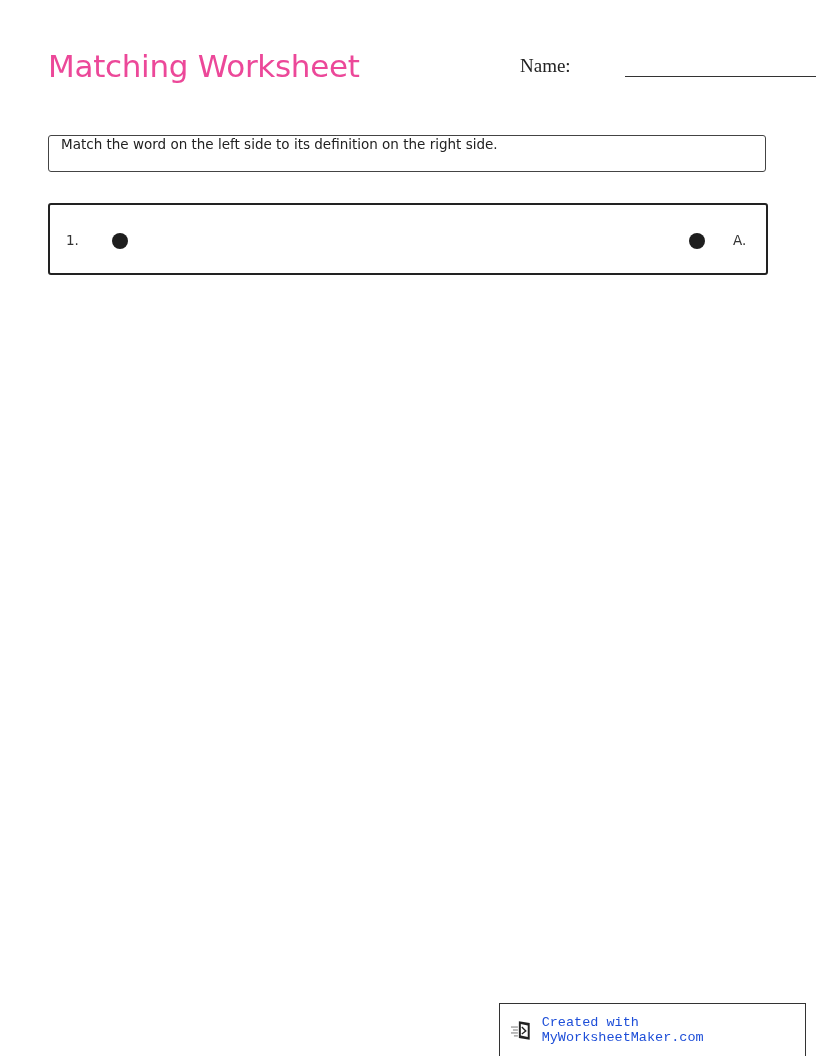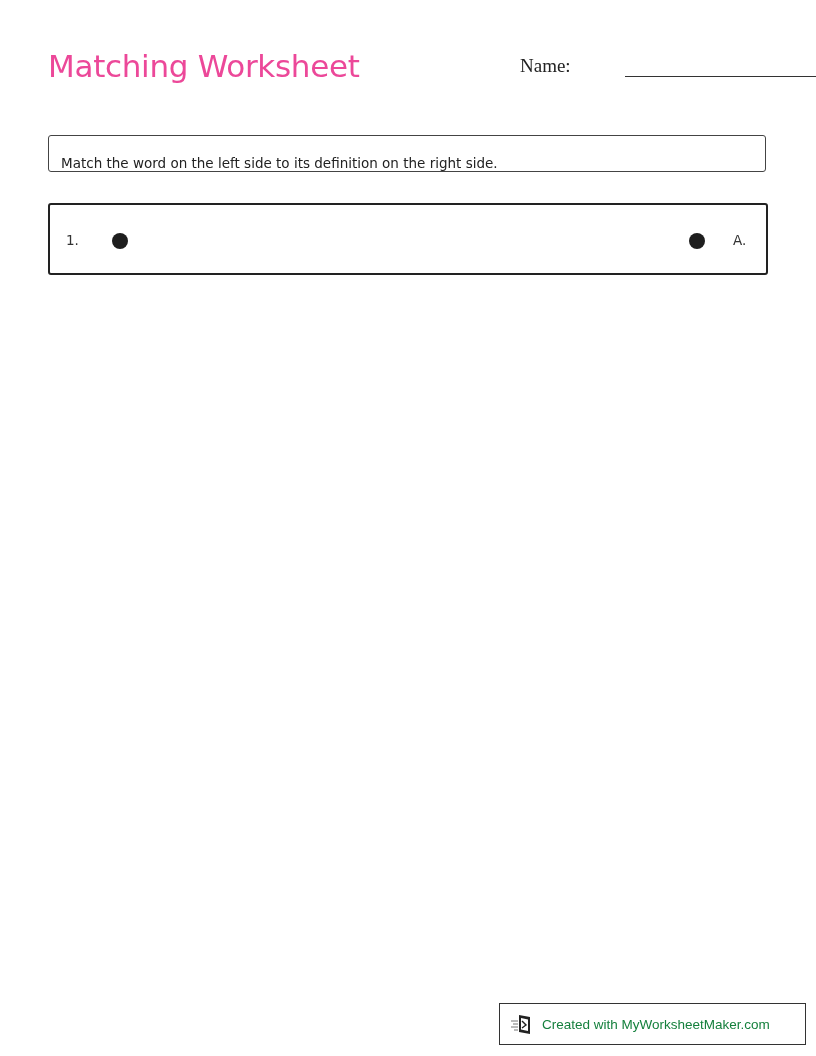--- a/index.html
+++ b/index.html
@@ -9,36 +9,36 @@
     font-family: "DejaVu Sans", sans-serif; font-size: 31px; font-weight: normal;
     color: #ec4899; letter-spacing: -0.3px; margin: 0;
   }
   .name-wrap { position: absolute; left: 520px; top: 52px; display: flex; align-items: flex-end; gap: 48px; }
   .name-label { font-family: "Liberation Serif", serif; font-size: 19px; color: #222; }
   .name-line { width: 192px; border-bottom: 1.5px solid #333; margin-left: 6px; height: 24px; }
   .instructions {
     position: absolute; left: 48px; top: 135px; width: 718px; height: 37px;
     border: 1.5px solid #444; border-radius: 3px; box-sizing: border-box;
     font-family: "DejaVu Sans", sans-serif; font-size: 13.5px; color: #222;
-    padding-left: 12px; display: flex; align-items: flex-end;
+    padding-left: 12px; display: flex; align-items: flex-start;
   }
   .question-box {
     position: absolute; left: 48px; top: 203px; width: 720px; height: 72px;
     border: 2.5px solid #222; border-radius: 3px; box-sizing: border-box;
   }
   .q-number { position: absolute; left: 16px; top: 27px; font-family: "DejaVu Sans", sans-serif; font-size: 13.5px; color: #333; }
   .dot { position: absolute; width: 16px; height: 16px; border-radius: 50%; background: #1e1e1e; top: 28px; }
   .dot.left { left: 62px; }
   .dot.right { left: 639px; }
   .a-letter { position: absolute; left: 683px; top: 27px; font-family: "DejaVu Sans", sans-serif; font-size: 13.5px; color: #333; }
   .footer {
-    position: absolute; left: 499px; top: 1003px; width: 307px; height: 42px;
+    position: absolute; left: 499px; top: 1003px; width: 307px; height: 54px;
     border: 1.5px solid #333; box-sizing: border-box;
     display: flex; align-items: center; padding-left: 10px;
-    font-family: Liberation Sans, sans-serif; font-size: 13.5px; color: #15803d;
+    font-family: Liberation Mono, monospace; font-size: 13.5px; color: #1d4ed8;
   }
   .footer-icon { width: 24px; height: 22px; margin-right: 8px; }
 </style>
 </head>
 <body>
 
 <h1 class="title">Matching Worksheet</h1>
 
 <div class="name-wrap">
   <span class="name-label">Name:</span>

